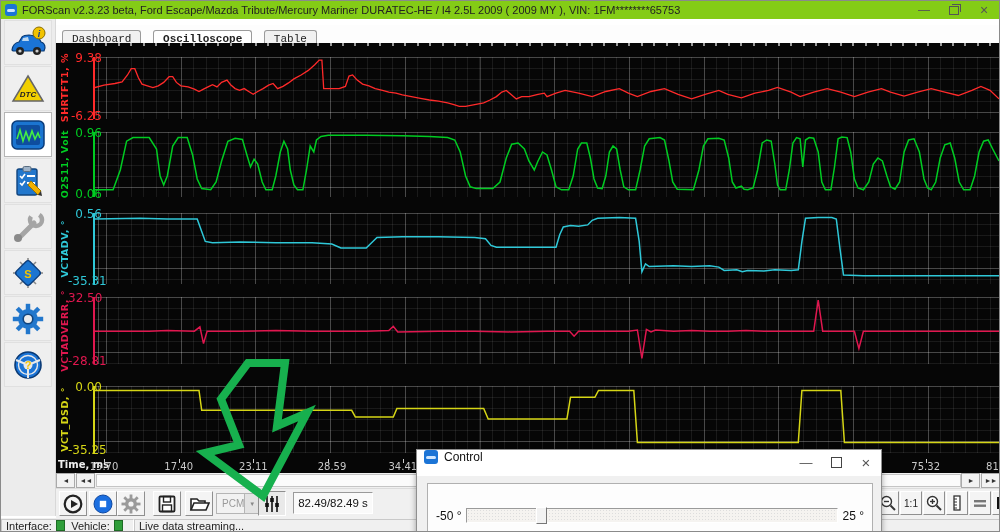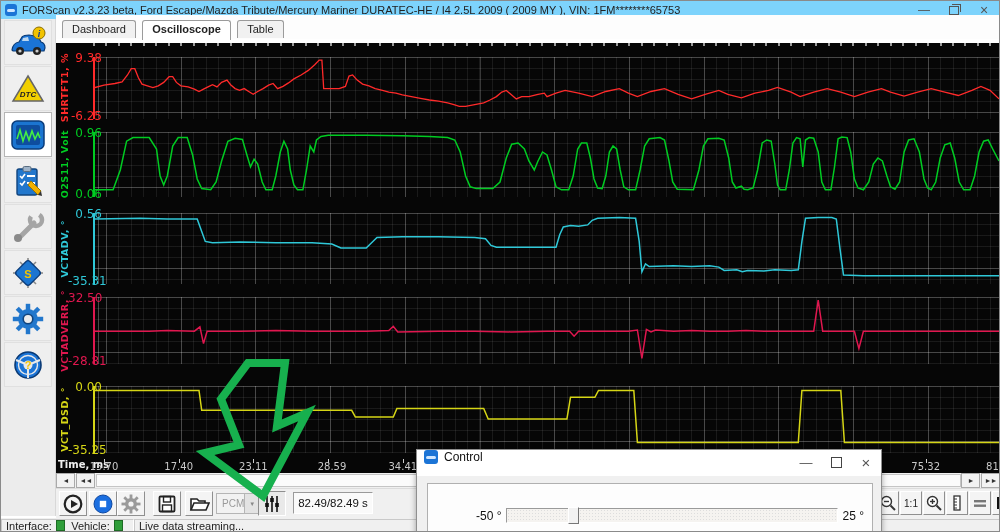--- a/index.html
+++ b/index.html
@@ -1,34 +1,34 @@
 <!DOCTYPE html>
 <html><head>
 <meta charset="utf-8">
 <style>
   html,body{margin:0;padding:0;background:#777;}
   #win{position:relative;width:1000px;height:532px;overflow:hidden;background:#fff;
        border:1px solid #8a8a8a;box-sizing:border-box;
        font-family:"Liberation Sans",sans-serif;-webkit-font-smoothing:antialiased;}
   
-  #titlebar{position:absolute;left:0;top:0;width:100%;height:18px;background:#7dd3fc;
+  #titlebar{position:absolute;left:0;top:0;width:100%;height:18px;background:#84cc16;
             display:flex;align-items:center;font-size:11px;color:#222;}
   #app-ico{width:12px;height:12px;border-radius:3px;background:#1b74d6;margin:0 5px 0 4px;
            position:relative;flex:0 0 auto;}
   #app-ico::after{content:"";position:absolute;left:2px;top:5px;width:8px;height:3px;
            border-radius:2px;background:#cfe6ff;}
   .wbtns{margin-left:auto;display:flex;}
   .wbtn{width:30px;height:17px;display:flex;align-items:center;justify-content:center;
         color:#555;font-size:12px;cursor:default;}
   .restore-glyph{width:8px;height:7px;border:1px solid #555;position:relative;display:inline-block;}
   .restore-glyph::before{content:"";position:absolute;top:-3px;left:2px;width:8px;height:7px;
         border-top:1px solid #555;border-right:1px solid #555;}
   
-  #tabbar{position:absolute;left:55px;top:14px;right:0;height:24px;background:#fdfdfd;
-          padding:4px 0 12px 6px;box-sizing:border-box;}
+  #tabbar{position:absolute;left:55px;top:24px;right:0;height:24px;background:#fdfdfd;
+          padding:4px 0 12px 6px;box-sizing:border-box;font-family:Liberation Mono, monospace;}
   .tab{display:inline-block;padding:2px 9px 3px 9px;border:1px solid #9b9b9b;border-bottom:none;
        border-radius:3px 3px 0 0;background:#f1f1f1;margin-right:2px;font-size:11px;color:#222;}
   .tab.active{background:#ffffff;font-weight:bold;padding-bottom:5px;}
   
   #sidebar{position:absolute;left:0;top:18px;width:55px;bottom:15px;background:#ececec;
            border-right:1px solid #d8d8d8;box-sizing:border-box;}
   .side-btn{width:48px;height:45px;margin:1px 0 0 3px;background:#efefef;border:1px solid #e0e0e0;
             display:flex;align-items:center;justify-content:center;box-sizing:border-box;}
   .side-btn.active{background:#ffffff;border:1px solid #b5b5b5;}
   
@@ -88,21 +88,21 @@
   
   #dialog{position:absolute;left:415px;top:448px;width:466px;height:90px;background:#f0f0f0;
         border:1px solid #8f8f8f;box-shadow:0 0 6px rgba(0,0,0,.35);z-index:60;box-sizing:border-box;}
   #dlg-title{height:26px;background:#ffffff;display:flex;align-items:flex-start;font-size:12px;color:#111;}
   #dlg-ico{width:14px;height:14px;border-radius:3px;background:#1b74d6;margin:0 6px 0 7px;position:relative;}
   #dlg-ico::after{content:"";position:absolute;left:2px;top:6px;width:10px;height:3px;border-radius:2px;background:#cfe6ff;}
   #dlg-title .wbtn{height:25px;font-size:13px;}
   #dlg-group{position:absolute;left:10px;top:33px;width:446px;height:52px;background:#fdfdfd;
         border:1px solid #b0b0b0;box-sizing:border-box;font-size:12px;color:#111;}
   #param-text{padding:5px 0 0 8px;}
-  #slider-row{position:absolute;left:8px;right:8px;top:24px;display:flex;align-items:center;font-size:12px;margin-left:40px;}
+  #slider-row{position:absolute;left:8px;right:8px;top:24px;display:flex;align-items:center;font-size:12px;}
   #slider-track{flex:1;height:15px;margin:0 5px;background:#f5f3f0;border:1px solid;
         border-color:#9a9a9a #fff #fff #9a9a9a;position:relative;box-sizing:border-box;
         background-image:radial-gradient(#ddd 1px, transparent 1px);background-size:3px 3px;}
   #slider-thumb{position:absolute;top:-2px;width:11px;height:17px;background:#f2f2f2;
         border:1px solid;border-color:#fff #777 #777 #fff;box-sizing:border-box;}
   
   #arrow-annot{position:absolute;left:180px;top:350px;z-index:50;pointer-events:none;}
 </style>
 </head>
 <body>

